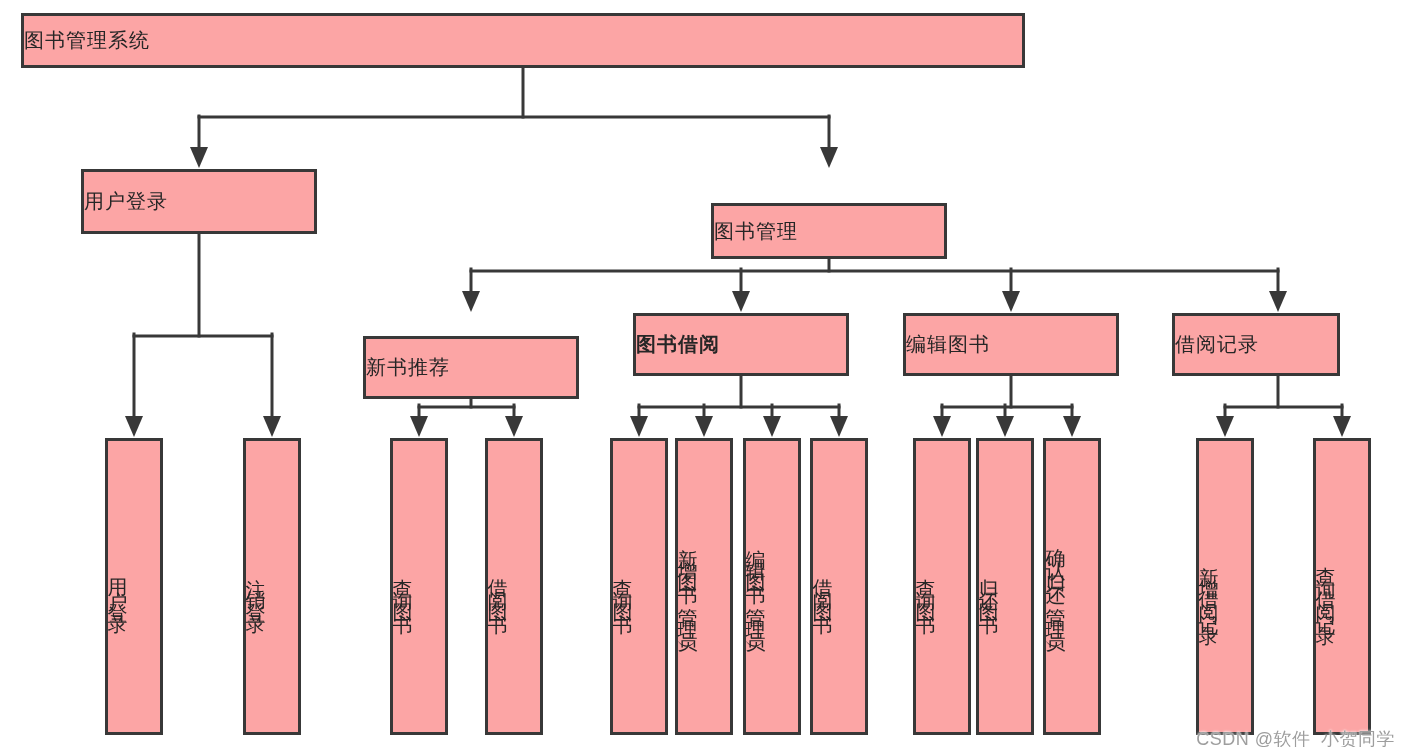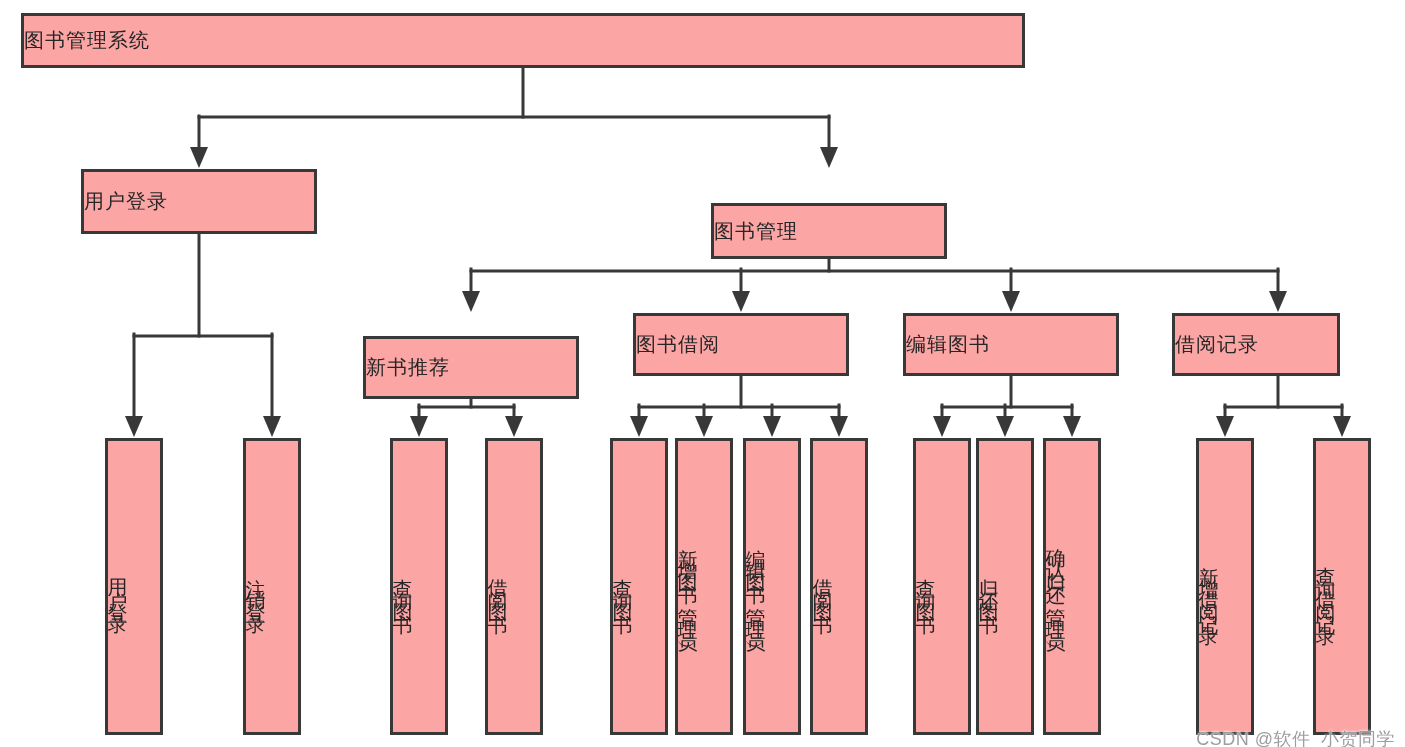--- a/index.html
+++ b/index.html
@@ -123,21 +123,21 @@
   <div class="node" style="left:81px; top:169px; width:236px; height:65px;">
     <span>用户登录</span>
   </div>
   <div class="node" style="left:711px; top:169px; width:236px; height:56px;margin-top:34px;">
     <span>图书管理</span>
   </div>
 
   <div class="node" style="left:363px; top:313px; width:216px; height:63px;margin-top:23px;">
     <span>新书推荐</span>
   </div>
-  <div class="node" style="left:633px; top:313px; width:216px; height:63px;">
+  <div class="node" style="left:633px; top:313px; width:216px; height:63px;font-weight:bold;">
     <span>图书借阅</span>
   </div>
   <div class="node" style="left:903px; top:313px; width:216px; height:63px;">
     <span>编辑图书</span>
   </div>
   <div class="node" style="left:1172px; top:313px; width:168px; height:63px;">
     <span>借阅记录</span>
   </div>
 
   <div class="node leaf" style="left:105px; top:438px; width:58px; height:297px;">

